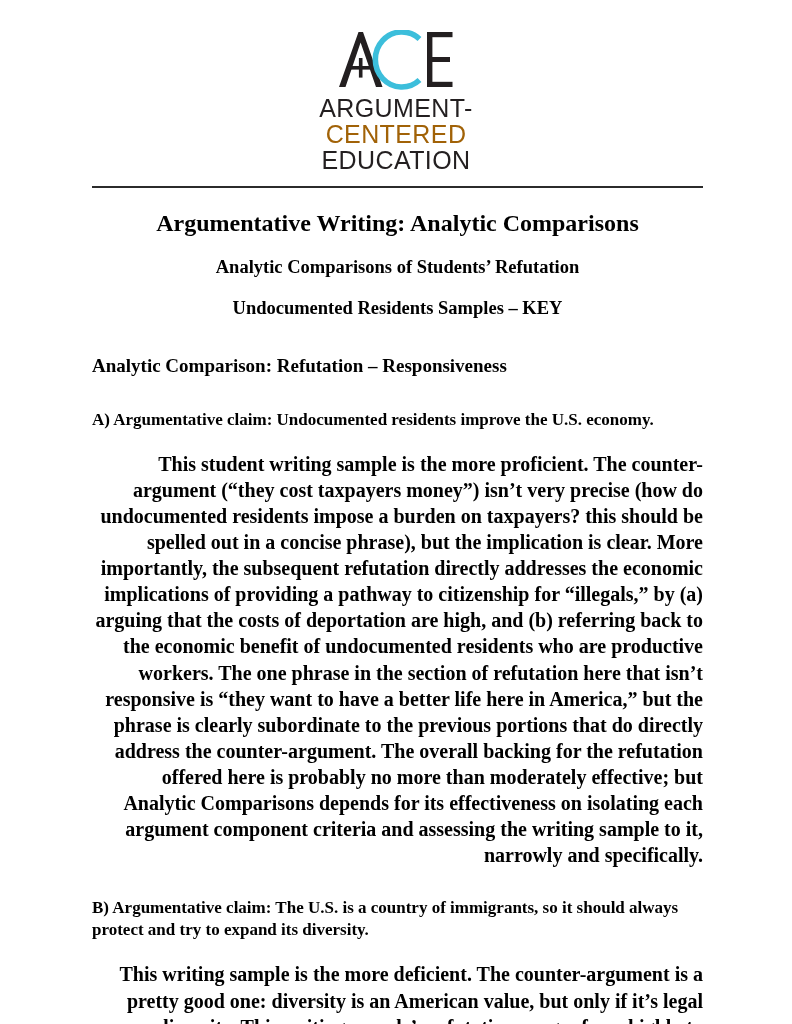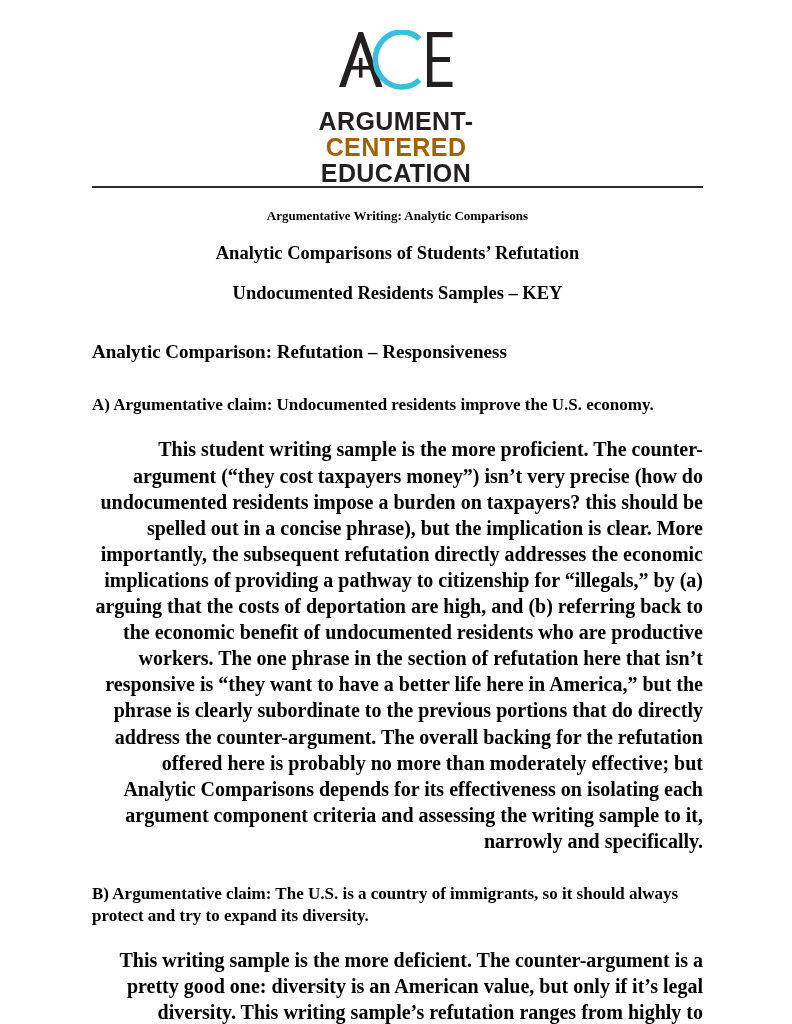--- a/index.html
+++ b/index.html
@@ -29,24 +29,24 @@
     width: 100%;
     padding-top: 30px;
     display: flex;
     flex-direction: column;
     align-items: center;
   }
   .logo-mark {
     display: block;
   }
   .logo-wordmark {
-    margin-top: 19px;
+    margin-top: 6px;
     text-align: center;
     font-family: "Liberation Sans", "DejaVu Sans", sans-serif;
-    font-weight: 700;
+    font-weight: 400;
     font-size: 25px;
     line-height: 1.03;
     letter-spacing: 0.4px;
   }
   .logo-wordmark .wm-line { display: block; white-space: nowrap; }
   .wm-dark { color: #231f20; }
   .wm-teal { color: #a16207; }
 
   
   .rule-wrap {
@@ -64,21 +64,21 @@
 
   
   .doc {
     position: absolute;
     top: 208px;
     left: 92px;
     width: 611px;
   }
   .title-group { text-align: center; }
   .title-main {
-    font-size: 13px;
+    font-size: 24px;
     font-weight: bold;
     line-height: 1.3;
     margin: 0;
   }
   .title-sub {
     font-size: 18.5px;
     font-weight: bold;
     line-height: 1.32;
     margin: 16px;
   }

